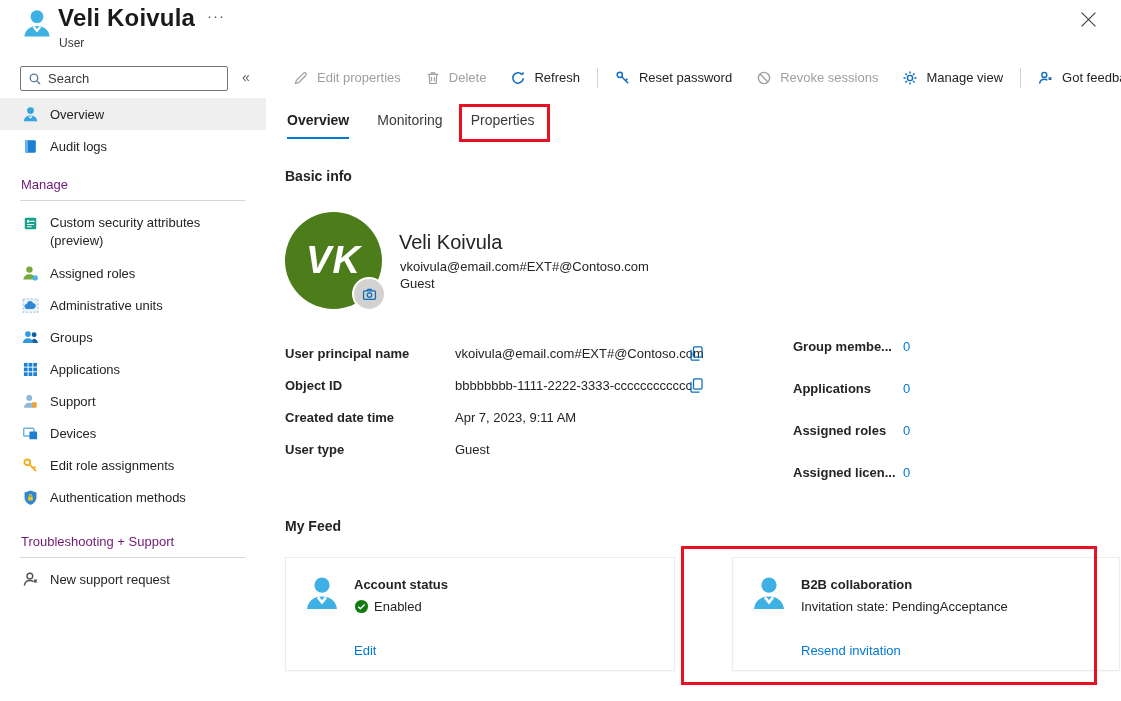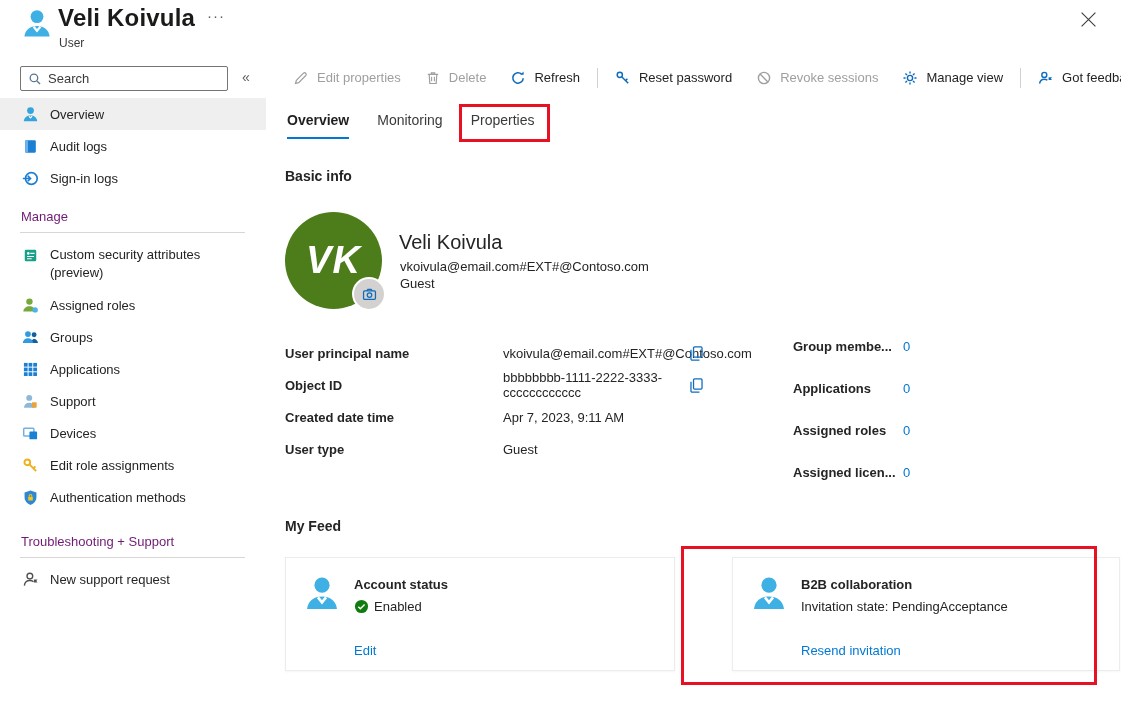--- a/index.html
+++ b/index.html
@@ -45,21 +45,21 @@
 
   
   .section-title { position:absolute; font-size:14px; font-weight:700; color:#242424; }
   .avatar { position:absolute; left:285px; top:212px; width:97px; height:97px; border-radius:50%; display:flex; align-items:center; justify-content:center; font-size:38px; font-weight:600; color:#fff; letter-spacing:1px;font-style:italic; }
   .avatar-badge { position:absolute; left:354px; top:279px; width:30px; height:30px; border-radius:50%; background:#d4d2d0; display:flex; align-items:center; justify-content:center; cursor:pointer; box-shadow:0 0 0 2px #fff; }
   .profile-name { position:absolute; left:399px; top:231px; font-size:20px; color:#242424; }
   .profile-email { position:absolute; left:400px; top:259px; font-size:13px; color:#242424; }
   .profile-type { position:absolute; left:400px; top:276px; font-size:13px; color:#242424; }
 
   .fields { position:absolute; left:285px; top:337px; width:435px; }
-  .frow { position:relative; display:flex; align-items:center; height:32px;gap:48px; }
+  .frow { position:relative; display:flex; align-items:center; height:32px; }
   .flabel { width:170px; font-size:13px; font-weight:700; color:#242424; flex:0 0 170px; }
   .fvalue { font-size:13px; color:#242424; }
   .fvalue.link { color:#0078d4; cursor:pointer; }
   .fcopy { position:absolute; left:403px; top:8px; width:17px; height:17px; cursor:pointer; }
 
   .stats { position:absolute; left:793px; top:336px; }
   .srow { display:flex; height:42px; padding-top:3px; }
   .slabel { width:110px; flex:0 0 110px; font-size:13px; font-weight:700; color:#242424; }
   .svalue { font-size:13px; color:#0078d4; cursor:pointer; text-decoration:none; }
 
@@ -115,29 +115,20 @@
     </div>
     <div class="nav-item">
       <span class="nicon">
           <svg viewBox="0 0 16 16" width="17" height="17">
             <rect x="3" y="2.2" width="10" height="11.6" rx="1" fill="#1b7fd4"></rect>
             <rect x="3" y="2.2" width="2.6" height="11.6" fill="#6cb5ec"></rect>
           </svg>
         </span>
       <span>Audit logs</span>
     </div>
-    <div class="nav-item">
-      <span class="nicon">
-          <svg viewBox="0 0 16 16" width="17" height="17">
-            <circle cx="8.8" cy="8" r="5.5" fill="none" stroke="#1b7fd4" stroke-width="1.6"></circle>
-            <path d="M.8 8h7M5.4 5.4L8 8l-2.6 2.6" fill="none" stroke="#1b7fd4" stroke-width="1.6"></path>
-          </svg>
-        </span>
-      <span>Sign-in logs</span>
-    </div>
 
     <div class="nav-sec">Manage</div>
     <div class="nav-div"></div>
 
     <div class="nav-item two-line">
       <span class="nicon">
           <svg viewBox="0 0 16 16" width="17" height="17">
             <rect x="2.6" y="2.6" width="10.8" height="10.8" rx="1.2" fill="#17a08a"></rect>
             <circle cx="5.9" cy="6" r="1.2" fill="#fff"></circle>
             <path d="M7.8 6h4M4.7 9h6.6M4.7 11h4.4" stroke="#fff" stroke-width="1"></path>
@@ -147,20 +138,29 @@
     </div>
     <div class="nav-item">
       <span class="nicon">
           <svg viewBox="0 0 16 16" width="17" height="17">
             <circle cx="7" cy="4.3" r="3" fill="#76a93c"></circle>
             <path d="M1.2 13.6c.3-3.2 2.8-5 5.8-5s5.5 1.8 5.8 5z" fill="#76a93c"></path>
             <circle cx="12.4" cy="12.2" r="2.5" fill="#4ab3e8"></circle>
           </svg>
         </span>
       <span>Assigned roles</span>
+    </div>
+    <div class="nav-item">
+      <span class="nicon">
+          <svg viewBox="0 0 16 16" width="17" height="17">
+            <rect x="1" y="1.8" width="14" height="12.6" fill="#eaf4fb" stroke="#9cc3e5" stroke-width="1" stroke-dasharray="2 1.6"></rect>
+            <path d="M4.8 11.2a2.3 2.3 0 01-.3-4.6 3.1 3.1 0 016-.8 2.4 2.4 0 011.3 4.5c-.3.5-.8.9-1.3.9z" fill="#2f88d4"></path>
+          </svg>
+        </span>
+      <span>Administrative units</span>
     </div>
     <div class="nav-item">
       <span class="nicon">
           <svg viewBox="0 0 16 16" width="17" height="17">
             <circle cx="11.4" cy="5.4" r="2.3" fill="#145f9e"></circle>
             <path d="M8.4 13.2c.3-2.2 1.5-3.8 3-4.1 1.9.3 3.4 1.9 3.7 4.1z" fill="#145f9e"></path>
             <circle cx="5.6" cy="4.8" r="2.7" fill="#2f9be0"></circle>
             <path d="M.7 13.2c.3-2.9 2.3-4.6 4.9-4.6s4.6 1.7 4.9 4.6z" fill="#2f9be0"></path>
           </svg>
         </span>

